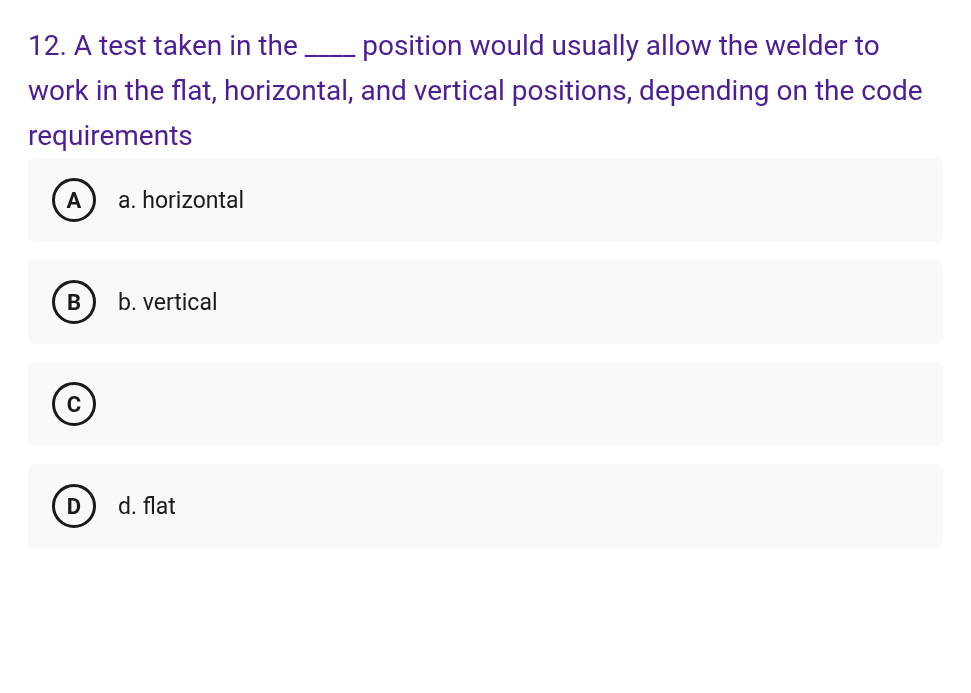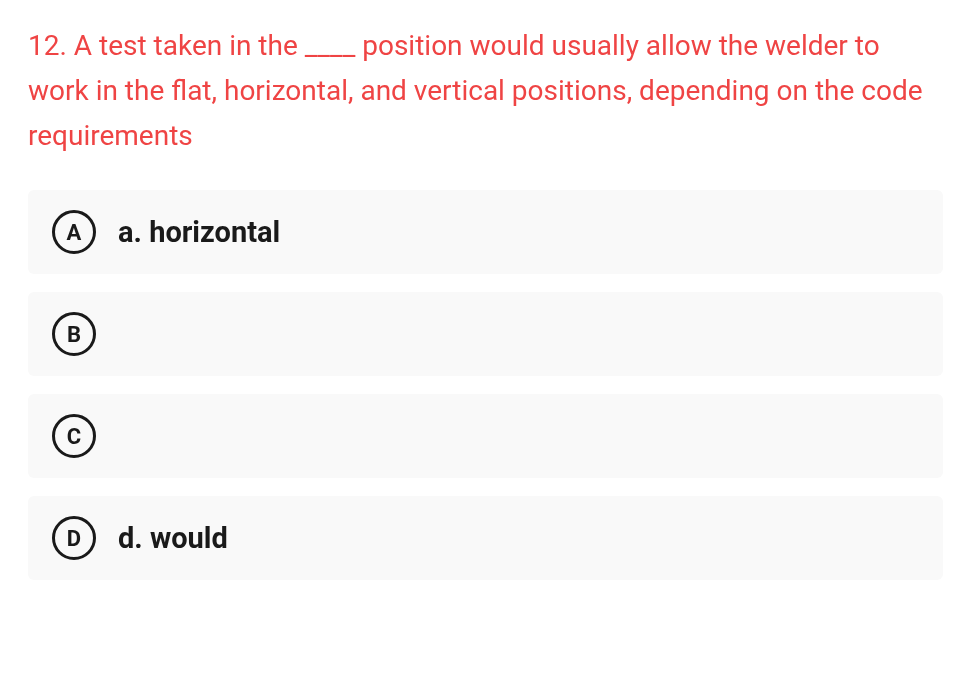--- a/index.html
+++ b/index.html
@@ -10,22 +10,21 @@
     body {
       font-family: -apple-system, BlinkMacSystemFont, 'Segoe UI', Roboto, Helvetica, Arial, sans-serif;
       background: #ffffff;
       padding: 24px 28px;
       width: 971px;
       height: 693px;
     }
     .question-text {
       font-size: 28px;
       line-height: 1.6;
-      color: #ef4444;
-      margin-bottom: 32px;
+      color: #4c1d95;
       font-weight: 400;
     }
     .options-container {
       display: flex;
       flex-direction: column;
       gap: 18px;
     }
     .option {
       background: #f9f9f9;
       border-radius: 6px;
@@ -42,38 +41,39 @@
       border-radius: 50%;
       display: flex;
       align-items: center;
       justify-content: center;
       font-size: 22px;
       font-weight: 700;
       color: #1a1a1a;
       flex-shrink: 0;
     }
     .option-text {
-      font-size: 29px;
+      font-size: 23px;
       color: #1a1a1a;
-      font-weight: 700;
+      font-weight: 400;
     }
   </style>
 </head>
 <body>
 
 <div class="question-text">12. A test taken in the ____ position would usually allow the welder to work in the flat, horizontal, and vertical positions, depending on the code requirements</div>
 
 <div class="options-container">
   <div class="option">
     <div class="option-letter">A</div>
     <div class="option-text">a. horizontal</div>
   </div>
   <div class="option">
     <div class="option-letter">B</div>
+    <div class="option-text">b. vertical</div>
   </div>
   <div class="option">
     <div class="option-letter">C</div>
   </div>
   <div class="option">
     <div class="option-letter">D</div>
-    <div class="option-text">d. would</div>
+    <div class="option-text">d. flat</div>
   </div>
 </div>
 
 </body></html>

